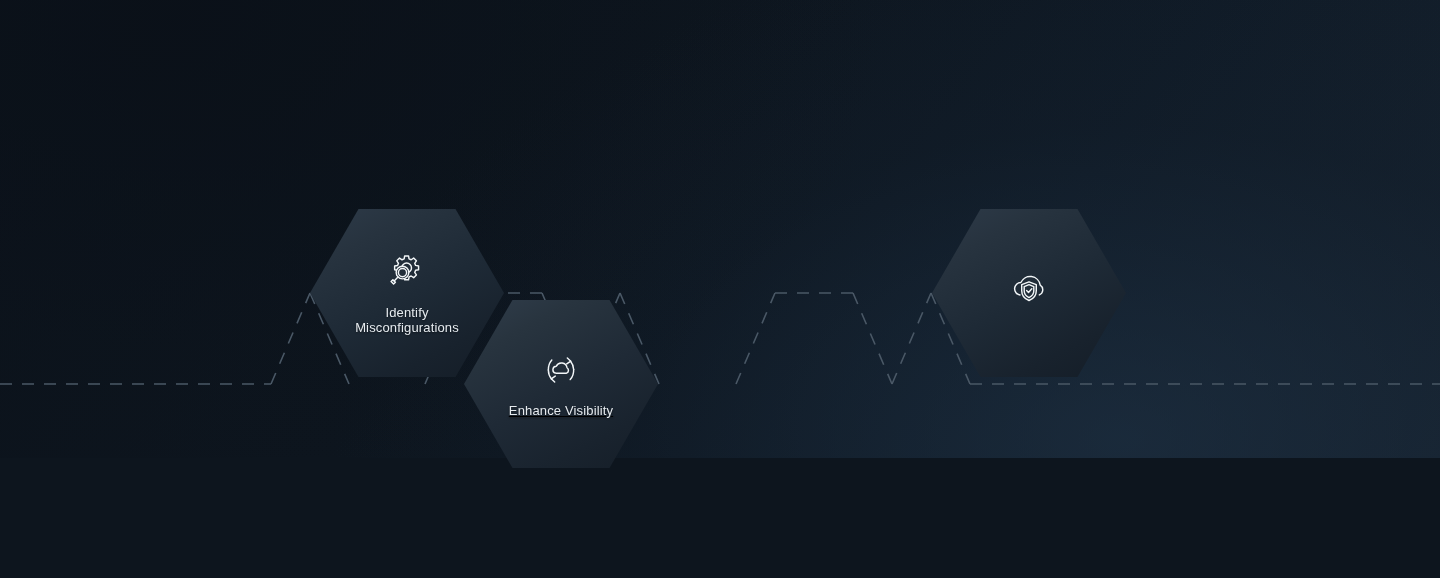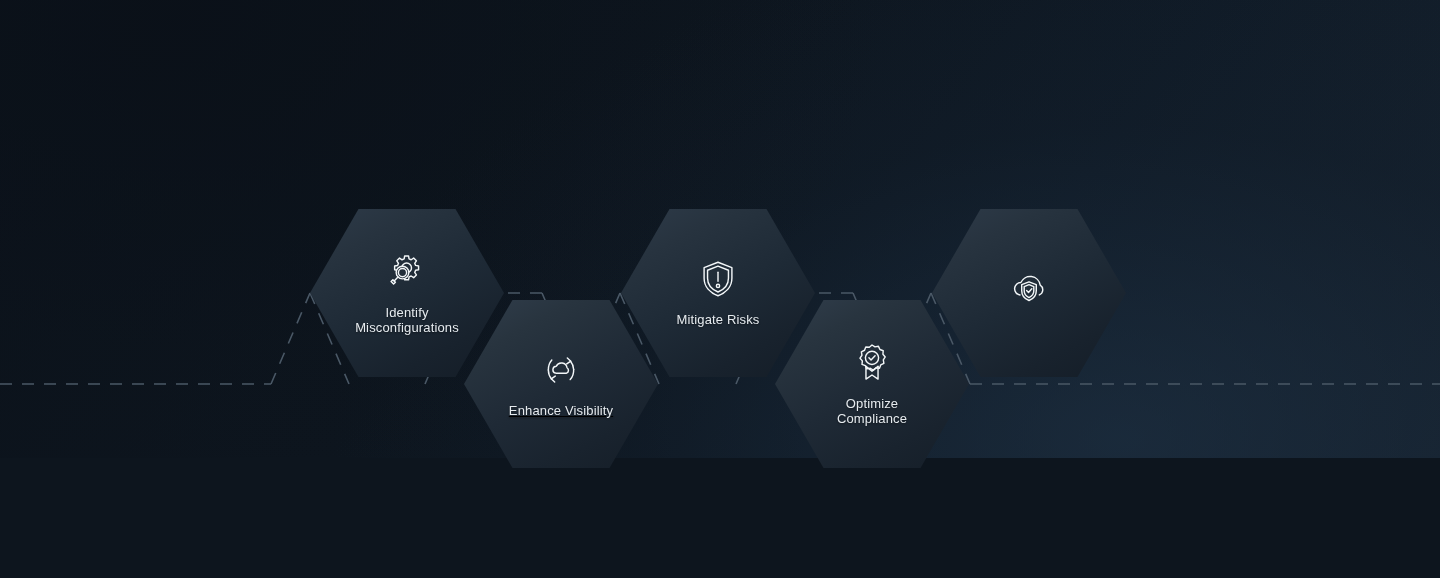--- a/index.html
+++ b/index.html
@@ -149,49 +149,21 @@
           <path d="M10.8 24a15.2 15.2 0 0 1 3.6-10.4"></path>
           <path d="M30.6 11.4l3.6 3.4-4.2 2.9"></path>
           <path d="M17.4 36.6l-3.6-3.4 4.2-2.9"></path>
           <path d="M18.6 27.3a3.6 3.6 0 0 1 .5-7.16 5.9 5.9 0 0 1 11.2 1.5 3.2 3.2 0 0 1-.5 5.66z"></path>
         </svg>
       </span>
       <span class="hex-label">Enhance Visibility</span>
     </div>
   </div>
 
-  <div class="hex hex-up" id="hex-3">
-    <div class="hex-inner">
-      <span class="hex-icon">
-        <svg viewBox="0 0 48 48" fill="none" stroke="#f2f6f8" stroke-width="1.5" stroke-linecap="round" stroke-linejoin="round">
-          <path d="M24 6.5L9.5 12.2v11.1c0 8.6 6.1 15.1 14.5 18.2 8.4-3.1 14.5-9.6 14.5-18.2V12.2z"></path>
-          <path d="M24 10.6l-10.9 4.3v8.4c0 6.7 4.6 11.8 10.9 14.3 6.3-2.5 10.9-7.6 10.9-14.3v-8.4z"></path>
-          <line x1="24" y1="17" x2="24" y2="26.4"></line>
-          <circle cx="24" cy="31.2" r="1.7"></circle>
-        </svg>
-      </span>
-      <span class="hex-label">Mitigate Risks</span>
-    </div>
-  </div>
 
-  <div class="hex hex-down" id="hex-4">
-    <div class="hex-inner">
-      <span class="hex-icon">
-        <svg viewBox="0 0 48 48" fill="none" stroke="#f2f6f8" stroke-width="1.5" stroke-linecap="round" stroke-linejoin="round">
-          <path d="M24 5.2l3.1 2.0 3.6-.6 1.6 3.3 3.4 1.3-.3 3.7 2.4 2.8-2.0 3.1.6 3.6-3.3 1.6-1.3 3.4-3.7-.3-2.8 2.4-3.1-2.0-3.6.6-1.6-3.3-3.4-1.3.3-3.7-2.4-2.8 2.0-3.1-.6-3.6 3.3-1.6 1.3-3.4 3.7.3z"></path>
-          <circle cx="24" cy="18.6" r="6.9"></circle>
-          <path d="M20.8 18.6l2.2 2.3 4.2-4.4"></path>
-          <path d="M17.7 27.5v13.3l6.3-4.3 6.3 4.3V27.5"></path>
-          <path d="M17.7 27.5l6.3 5.0 6.3-5.0"></path>
-        </svg>
-      </span>
-      <span class="hex-label">Optimize
-Compliance</span>
-    </div>
-  </div>
 
   <div class="hex hex-up" id="hex-5">
     <div class="hex-inner">
       <span class="hex-icon">
         <svg viewBox="0 0 48 48" fill="none" stroke="#f2f6f8" stroke-width="1.5" stroke-linecap="round" stroke-linejoin="round">
           <path d="M14.6 32.3a6.5 6.5 0 0 1 .9-12.94 10.6 10.6 0 0 1 20.2 2.7 5.8 5.8 0 0 1-.9 10.24"></path>
           <path d="M24 18.6l-7.6 3.0v6.2c0 4.8 3.2 8.5 7.6 10.3 4.4-1.8 7.6-5.5 7.6-10.3v-6.2z" fill="#232f3b"></path>
           <path d="M24 21.6l-5.0 2.0v4.3c0 3.3 2.1 5.8 5.0 7.1 2.9-1.3 5.0-3.8 5.0-7.1v-4.3z"></path>
           <path d="M21.5 27.6l2.0 2.1 3.4-3.8"></path>
         </svg>

